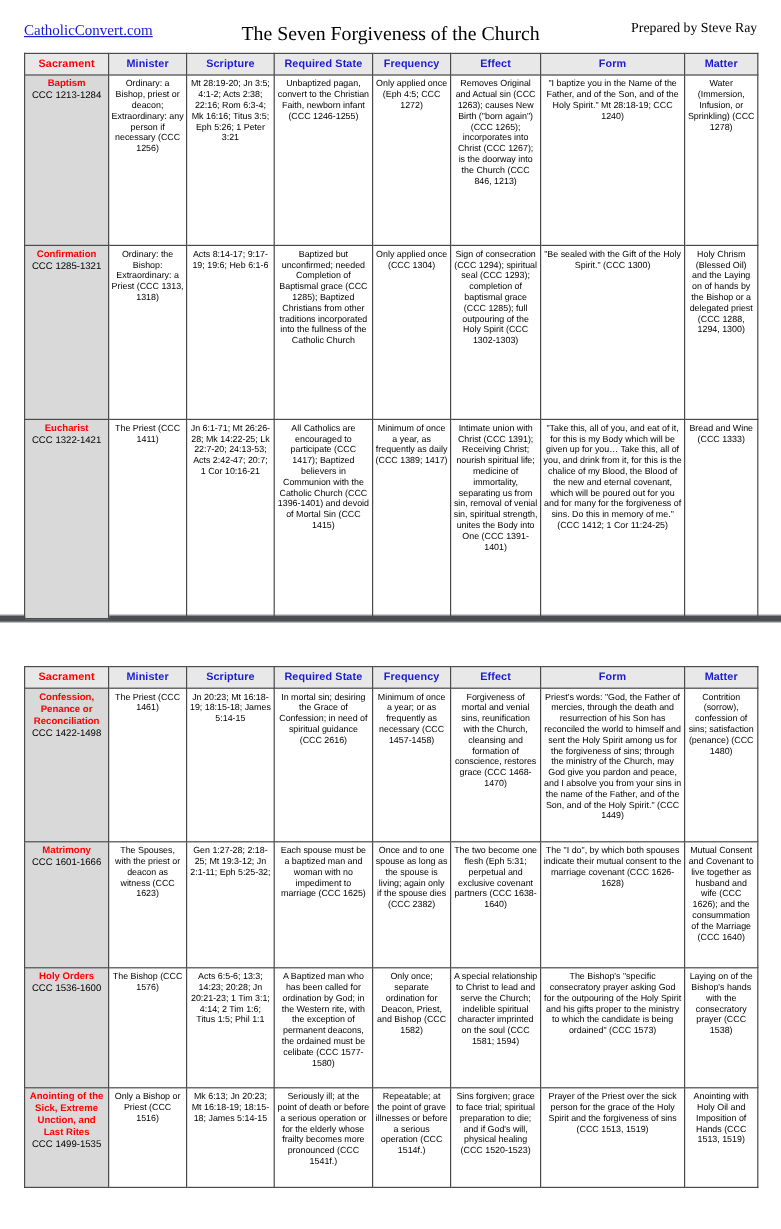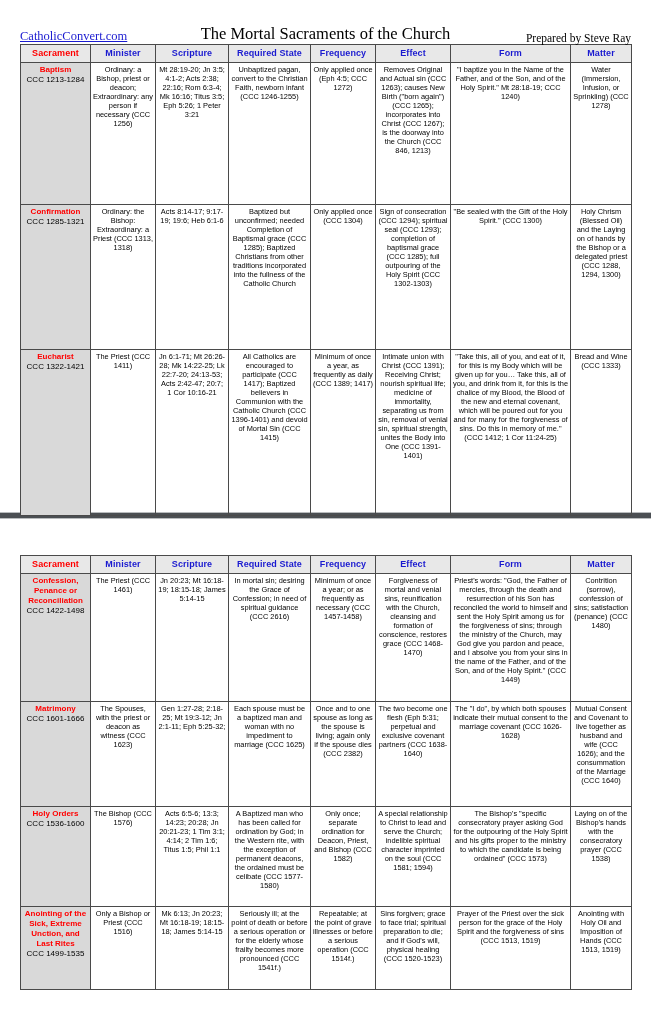--- a/index.html
+++ b/index.html
@@ -26,21 +26,21 @@
     height: 5px;
     background: #4b4f53;
     border-top: 1px solid #b9bcbe;
     border-bottom: 1px solid #b9bcbe;
     width: 100%;
   }
 
   
   .doc-header {
     display: flex;
-    align-items: flex-end;
+    align-items: flex-start;
     height: 44px;
     padding-top: 18px;
     box-sizing: border-box;
   }
   .site-link {
     font-family: "Liberation Serif", serif;
     font-size: 12.5px;
     color: #1a1ad0;
     text-decoration: underline;
     white-space: nowrap;
@@ -128,21 +128,21 @@
 
   .cell-text { display: block; white-space: pre-line; }
 </style>
 </head>
 <body>
 
 <div class="page page-one">
 
   <div class="doc-header">
     <a class="site-link" href="#">CatholicConvert.com</a>
-    <div class="doc-title">The Mortal Sacraments of the Church</div>
+    <div class="doc-title">The Seven Forgiveness of the Church</div>
     <div class="prepared-by">Prepared by Steve Ray</div>
   </div>
 
   <table class="sacraments">
     <colgroup>
       <col class="c-sacrament">
         <col class="c-minister">
         <col class="c-scripture">
       <col class="c-required">
         <col class="c-frequency">

